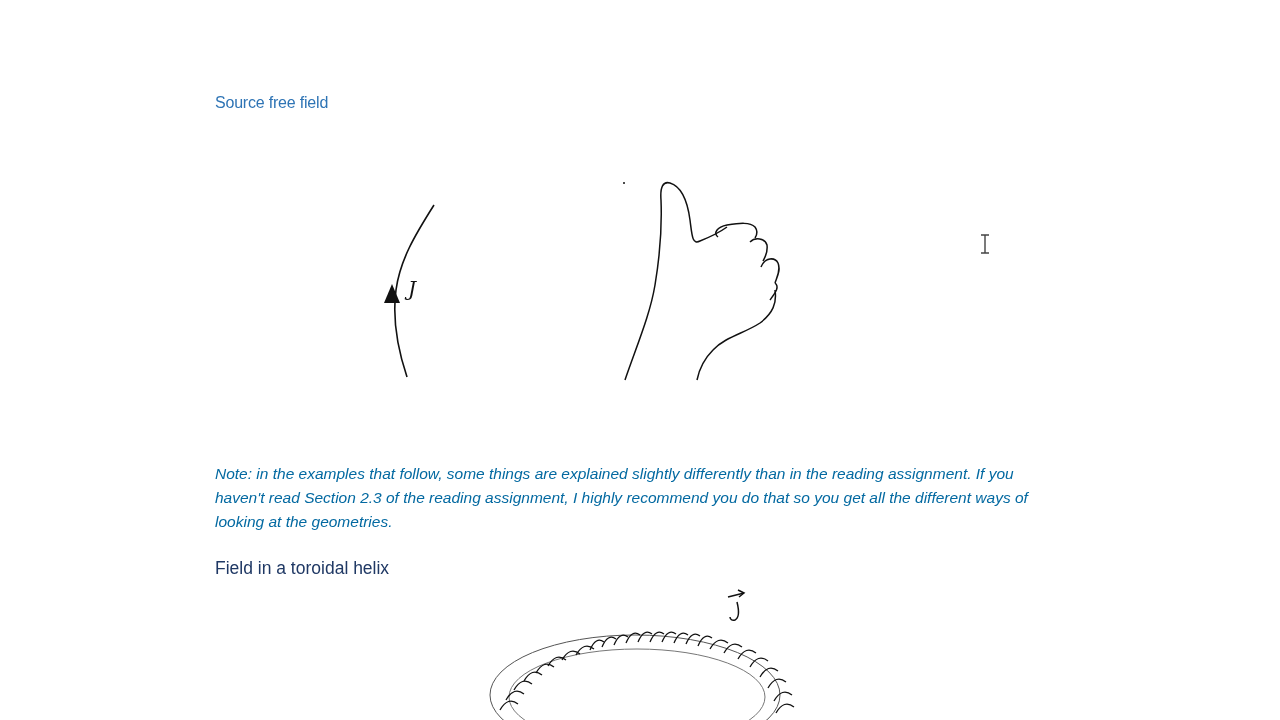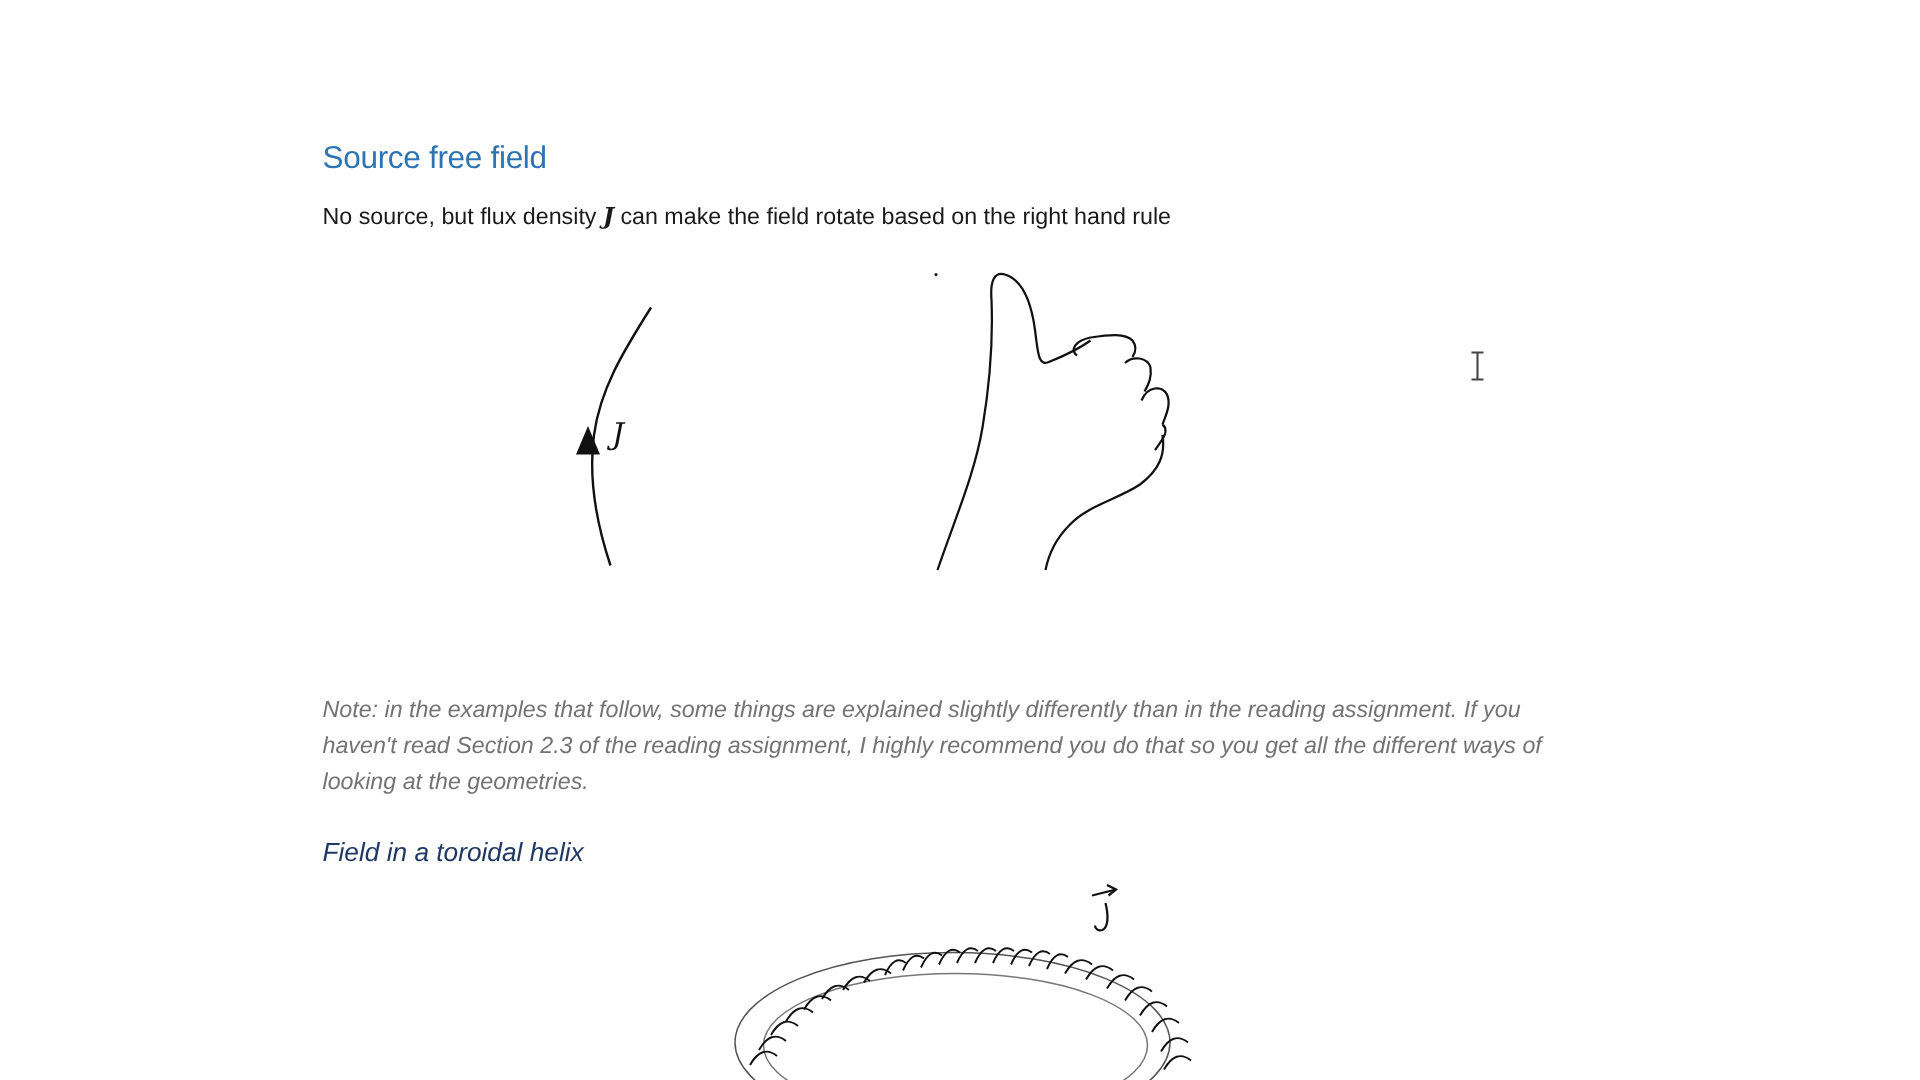--- a/index.html
+++ b/index.html
@@ -18,55 +18,54 @@
     .page {
       position: absolute;
       left: 0; top: 0;
       width: 1280px; height: 720px;
       background: #ffffff;
     }
     .h1 {
       position: absolute;
       left: 215px;
       top: 94px;
-      font-size: 21px;
+      font-size: 16px;
       color: #2e74b5;
       font-weight: normal;
       margin: 0;
       letter-spacing: -0.2px;
     }
     .h2 {
       position: absolute;
       left: 215px;
       top: 558px;
       font-size: 17.5px;
       color: #1f3864;
       font-weight: normal;
       margin: 0;
-      font-style: italic;
     }
     .para {
       position: absolute;
       left: 215px;
       font-size: 15.5px;
       color: #1a1a1a;
       margin: 0;
       white-space: nowrap;
     }
     .p1 { top: 134px; }
     .p2 { top: 407px; }
     .note {
       position: absolute;
       left: 215px;
       top: 462px;
       width: 840px;
       font-size: 15.5px;
       font-style: italic;
       line-height: 24px;
-      color: #737373;
+      color: #0369a1;
       margin: 0;
     }
     .math {
       font-family: "DejaVu Serif", serif;
       font-weight: bold;
       font-style: italic;
     }
     .figure {
       position: absolute;
     }
@@ -81,21 +80,20 @@
       height: 22px;
     }
   </style>
 </head>
 <body>
 
 <div class="page">
 
   <h1 class="h1">Source free field</h1>
 
-  <p class="para p1"><span>No source, but flux density </span><span class="math">J</span><span> can make the field rotate based on the right hand rule</span></p>
 
   <div class="figure fig-current">
     <svg width="70" height="190" viewBox="0 0 70 190">
       <path d="M64 10 C 45 40, 30 65, 26 95 C 22 125, 28 155, 37 182" fill="none" stroke="#111" stroke-width="1.6"></path>
       <polygon points="22,89 14,108 30,108" fill="#111"></polygon>
     </svg>
     <span style="position:absolute;left:38px;top:82px;font-family:'DejaVu Serif',serif;font-style:italic;font-size:20px;color:#111;">J</span>
   </div>
 
   <div class="figure fig-hand">

